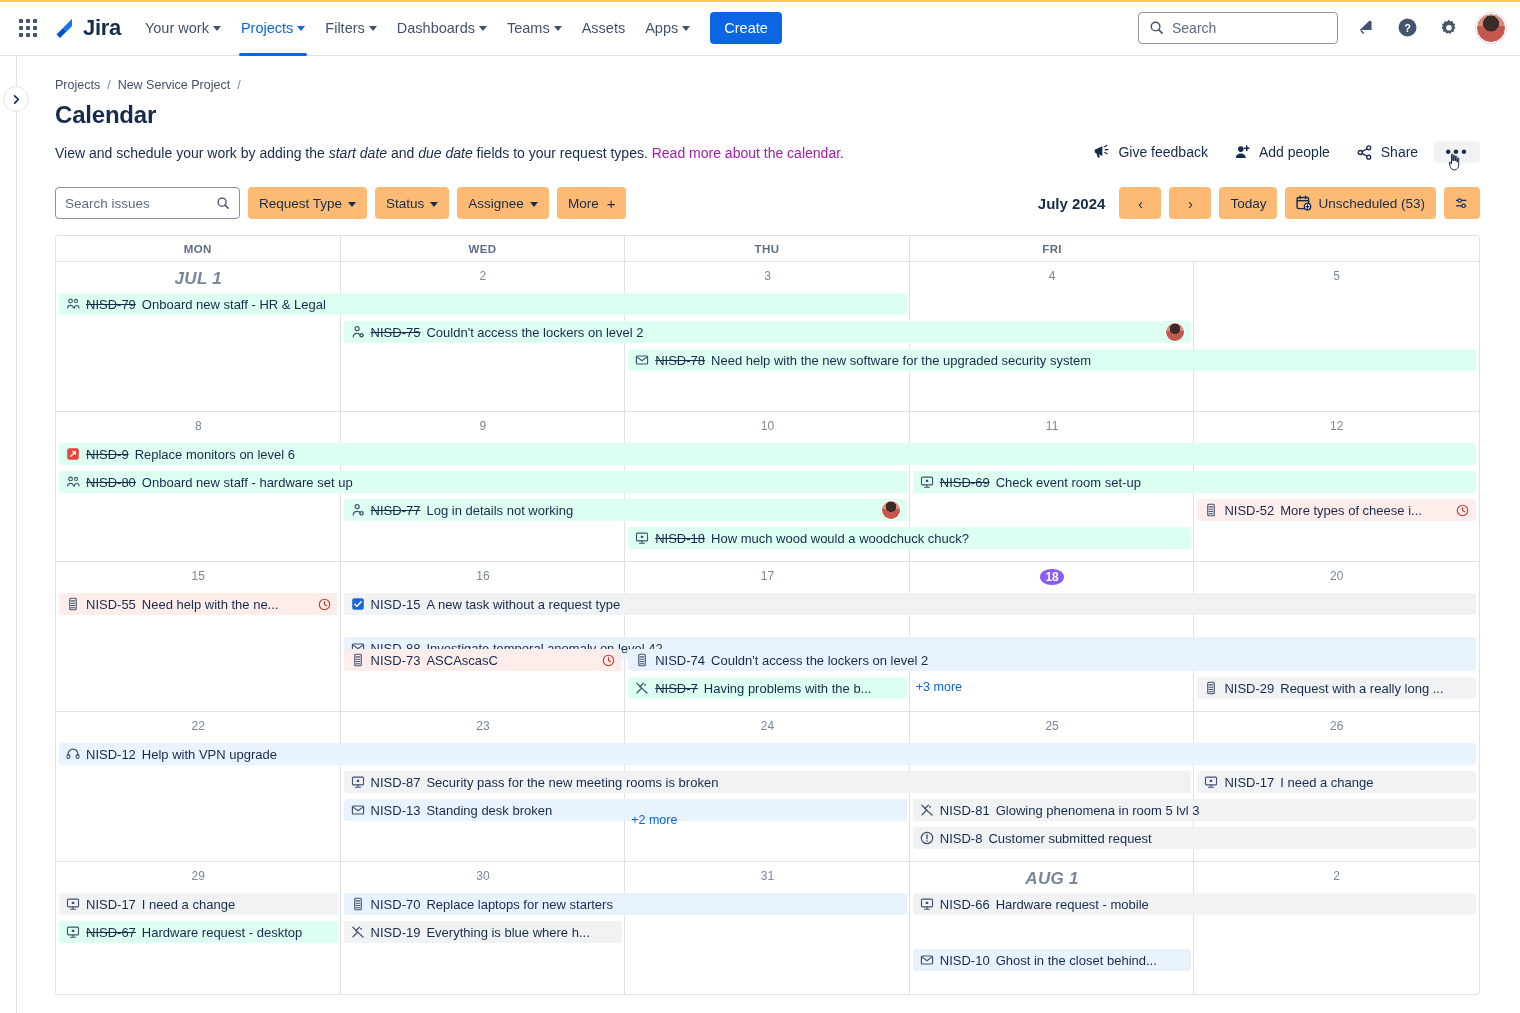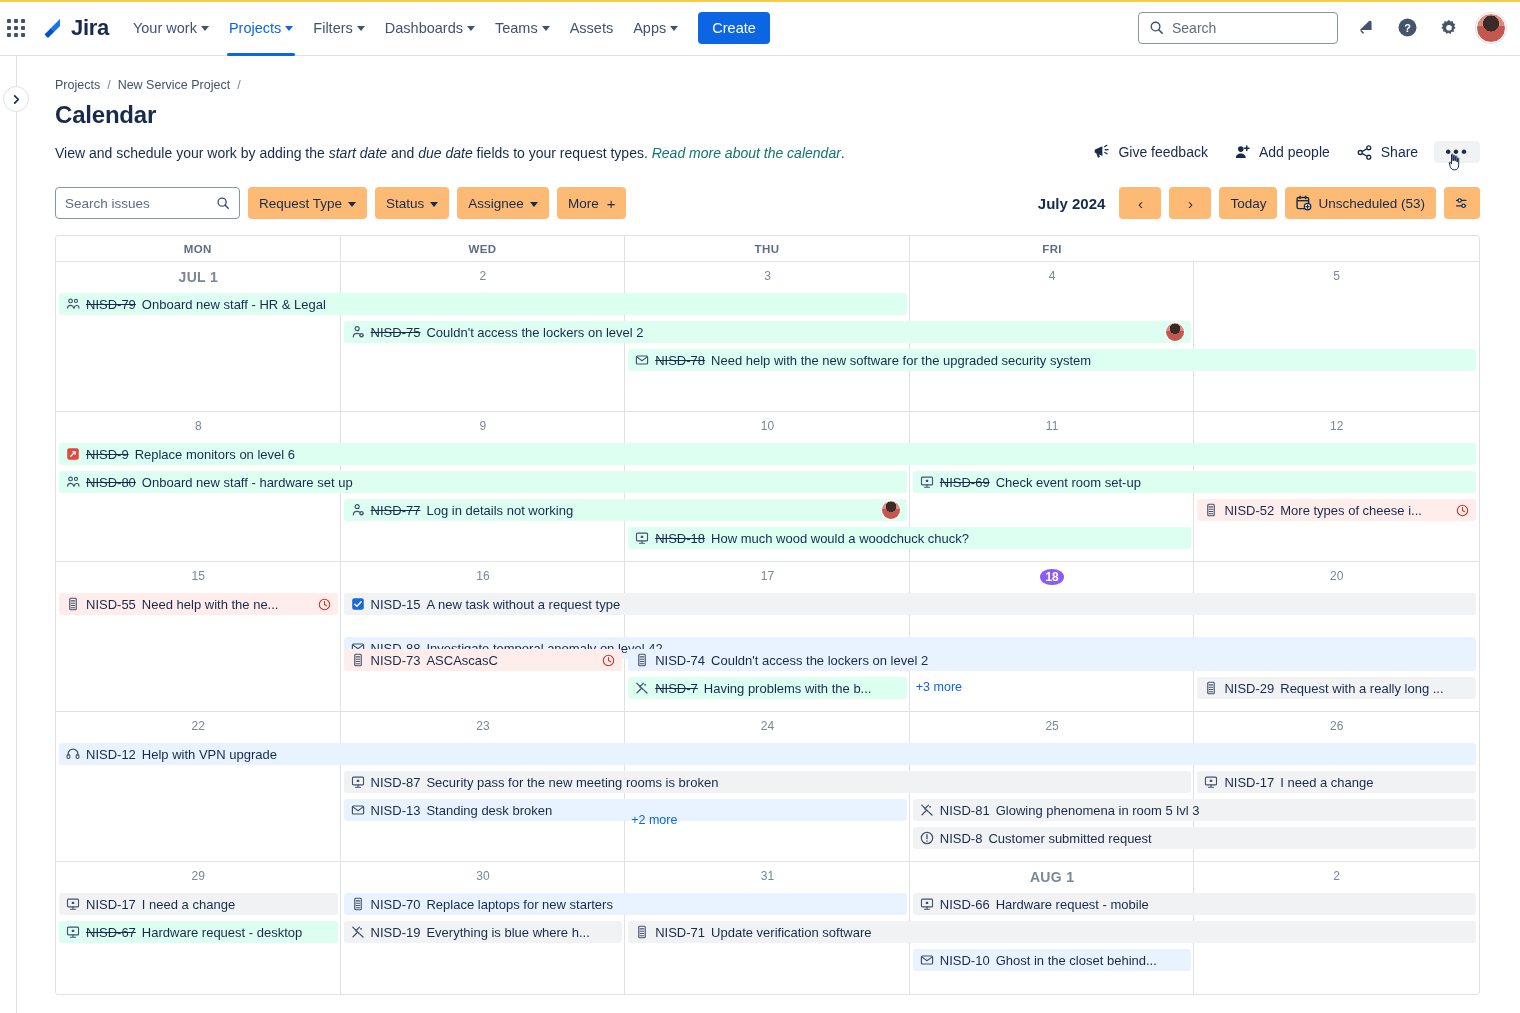--- a/index.html
+++ b/index.html
@@ -11,21 +11,21 @@
     color: #172B4D;
     overflow: hidden;
   }
 
   
   #topnav {
     height: 56px;
     border-bottom: 1px solid #DFE1E6;
     display: flex;
     align-items: center;
-    padding: 0 14px 0 0;
+    padding: 0 14px 0 12px;
     position: relative;
     background:#fff;
   }
   #topnav::before{
     content:"";
     position:absolute; left:0; right:0; top:0; height:2px;
     background:#F5CD47;
   }
   .appswitcher {
     width: 32px; height: 32px;
@@ -80,21 +80,21 @@
   #content{ flex:1; padding:22px 40px 0 22px; min-width:0; }
 
   .breadcrumb{ display:flex; align-items:center; gap:7px; font-size:12.5px; color:#42526E; }
   .breadcrumb a{ color:#42526E; text-decoration:none; cursor:pointer;}
   .bc-sep{ color:#7A869A; }
   h1#pagetitle{ font-size:24px; font-weight:600; margin:9px 0 0 0; letter-spacing:-0.2px;}
 
   .desc-row{ display:flex; align-items:flex-start; margin-top:14px; }
   .desc{ font-size:14px; color:#172B4D; line-height:20px;}
   .desc em{ font-style:italic; }
-  .desc a{ color:#0f766e; text-decoration:none; cursor:pointer;font-style:italic;}
+  .desc a{ color:#a21caf; text-decoration:none; cursor:pointer;}
   .actions{ margin-left:auto; display:flex; align-items:center; gap:6px; margin-top:-6px;}
   .act{
     display:flex;align-items:center;gap:8px; font-size:14px; font-weight:500; color:#172B4D;
     padding:6px 10px; border-radius:4px; cursor:pointer; background:transparent; border:none;
     font-family:inherit; white-space:nowrap;
   }
   .act.more{ background:#F1F2F4; padding:6px 11px; position:relative;}
   .dots{ letter-spacing:2px; font-size:17px; line-height:10px; color:#172B4D;}
   .cursor-hand{
     position:absolute; left:12px; top:12px; width:16px; height:18px; pointer-events:none;
@@ -129,21 +129,21 @@
   }
   .dayhead div:last-child{ border-right:none;text-align:center;}
 
   .week{ position:relative; height:150px; border-bottom:1px solid #DFE1E6; }
   .week:last-child{ border-bottom:none;}
   .week .cols{ position:absolute; inset:0; display:grid; grid-template-columns:repeat(5,1fr);}
   .week .cols span{ border-right:1px solid #DFE1E6;}
   .week .cols span:last-child{ border-right:none;}
   .datenums{ position:absolute; top:0; left:0; right:0; display:grid; grid-template-columns:repeat(5,1fr); pointer-events:none;}
   .datenums .d{ text-align:center; font-size:12px; color:#7A869A; padding:7px 0 0; font-weight:400;}
-  .datenums .d.mono{ letter-spacing:.3px; font-size:14px; font-weight:600;}
+  .datenums .d.mono{ letter-spacing:.3px; font-size:17px; font-weight:600;font-style:italic;}
   .datenums .d.today span{
     display:inline-flex; align-items:center; justify-content:center;
     min-width:22px; height:16px; border-radius:50%;
     background:#8b5cf6; color:#fff; font-weight:600; font-size:12px; padding:0 5px;
   }
   .events{ position:absolute; top:28px; left:0; right:0; bottom:0;}
   .chip{
     position:absolute; height:22px; border-radius:3px;
     display:flex; align-items:center; gap:6px; padding:8px 7px;
     font-size:13px; color:#172B4D; cursor:pointer; overflow:hidden; white-space:nowrap;
@@ -769,30 +769,20 @@
                 <span class="ic">
                   <svg width="14" height="14" viewBox="0 0 16 16">
                     <path d="M2 2.4 9.3 9.7M9.7 2.4 5.4 6.7M2.2 13.6 6.6 9.2" stroke="#42526E" stroke-width="1.5" stroke-linecap="round" fill="none"></path>
                     <path d="M10.2 10.4l3.5 3.4" stroke="#42526E" stroke-width="1.5" stroke-linecap="round"></path>
                     <circle cx="11.5" cy="4.4" r="1.1" fill="#42526E"></circle>
                   </svg>
                 </span>
                 <span class="key">NISD-19</span>
                 <span class="ttl">Everything is blue where h...</span>
               </div>
-              <div class="chip gy" style="left: calc(40% + 3px); width: calc(60% - 6px); top: 31px;">
-                <span class="ic">
-                  <svg width="14" height="14" viewBox="0 0 16 16">
-                    <rect x="4.3" y="1.4" width="7.4" height="13.2" rx="1.1" fill="none" stroke="#42526E" stroke-width="1.3"></rect>
-                    <path d="M5.9 4.4h4M5.9 7.1h4M5.9 9.8h4M5.9 12.3h4" stroke="#42526E" stroke-width="1.25" stroke-linecap="round"></path>
-                  </svg>
-                </span>
-                <span class="key">NISD-71</span>
-                <span class="ttl">Update verification software</span>
-              </div>
               <div class="chip bl" style="left: calc(60% + 3px); width: calc(20% - 6px); top: 59px;">
                 <span class="ic">
                   <svg width="14" height="14" viewBox="0 0 16 16">
                     <rect x="1.6" y="3.4" width="12.8" height="9.2" rx="1.1" fill="none" stroke="#42526E" stroke-width="1.35"></rect>
                     <path d="M2.1 4.4 8 8.9l5.9-4.5" fill="none" stroke="#42526E" stroke-width="1.35"></path>
                   </svg>
                 </span>
                 <span class="key">NISD-10</span>
                 <span class="ttl">Ghost in the closet behind...</span>
               </div>

